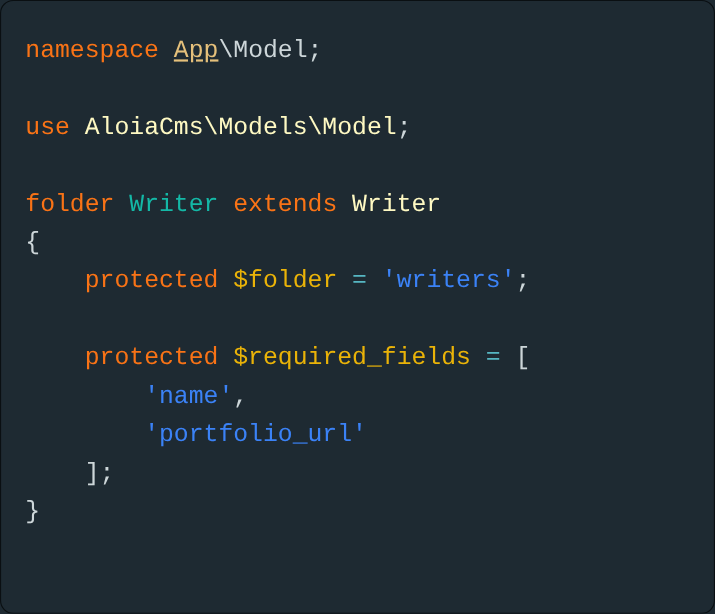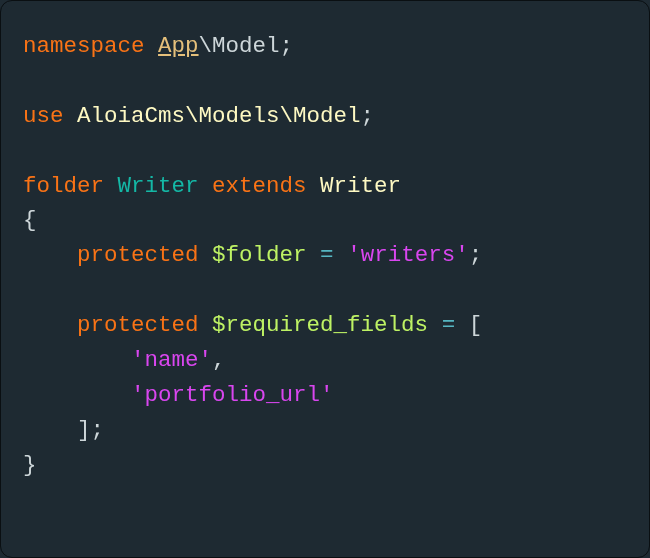--- a/index.html
+++ b/index.html
@@ -26,23 +26,23 @@
       white-space: pre;
       color: #cdd6d9;
       width: 100%;
       border: 1px solid #0a0f12;
     }
     .keyword { color: #f97316; }
     .namespace-name { color: #e5c07b; text-decoration: underline; }
     .namespace-path { color: #cdd6d9; }
     .type { color: #fef9c3; }
     .classname { color: #14b8a6; }
-    .variable { color: #bef264; }
+    .variable { color: #eab308; }
     .operator { color: #56b6c2; }
-    .string { color: #d946ef; }
+    .string { color: #3b82f6; }
     .punct { color: #cdd6d9; }
     .brace { color: #cdd6d9; }
   </style>
 </head>
 <body>
 
 <div class="code-block"><span><span class="keyword">namespace</span> <span class="namespace-name">App</span><span class="namespace-path">\</span><span class="namespace-path">Model</span><span class="punct">;</span></span>
 
 <span><span class="keyword">use</span> <span class="type">AloiaCms\Models\Model</span><span class="punct">;</span></span>
 

